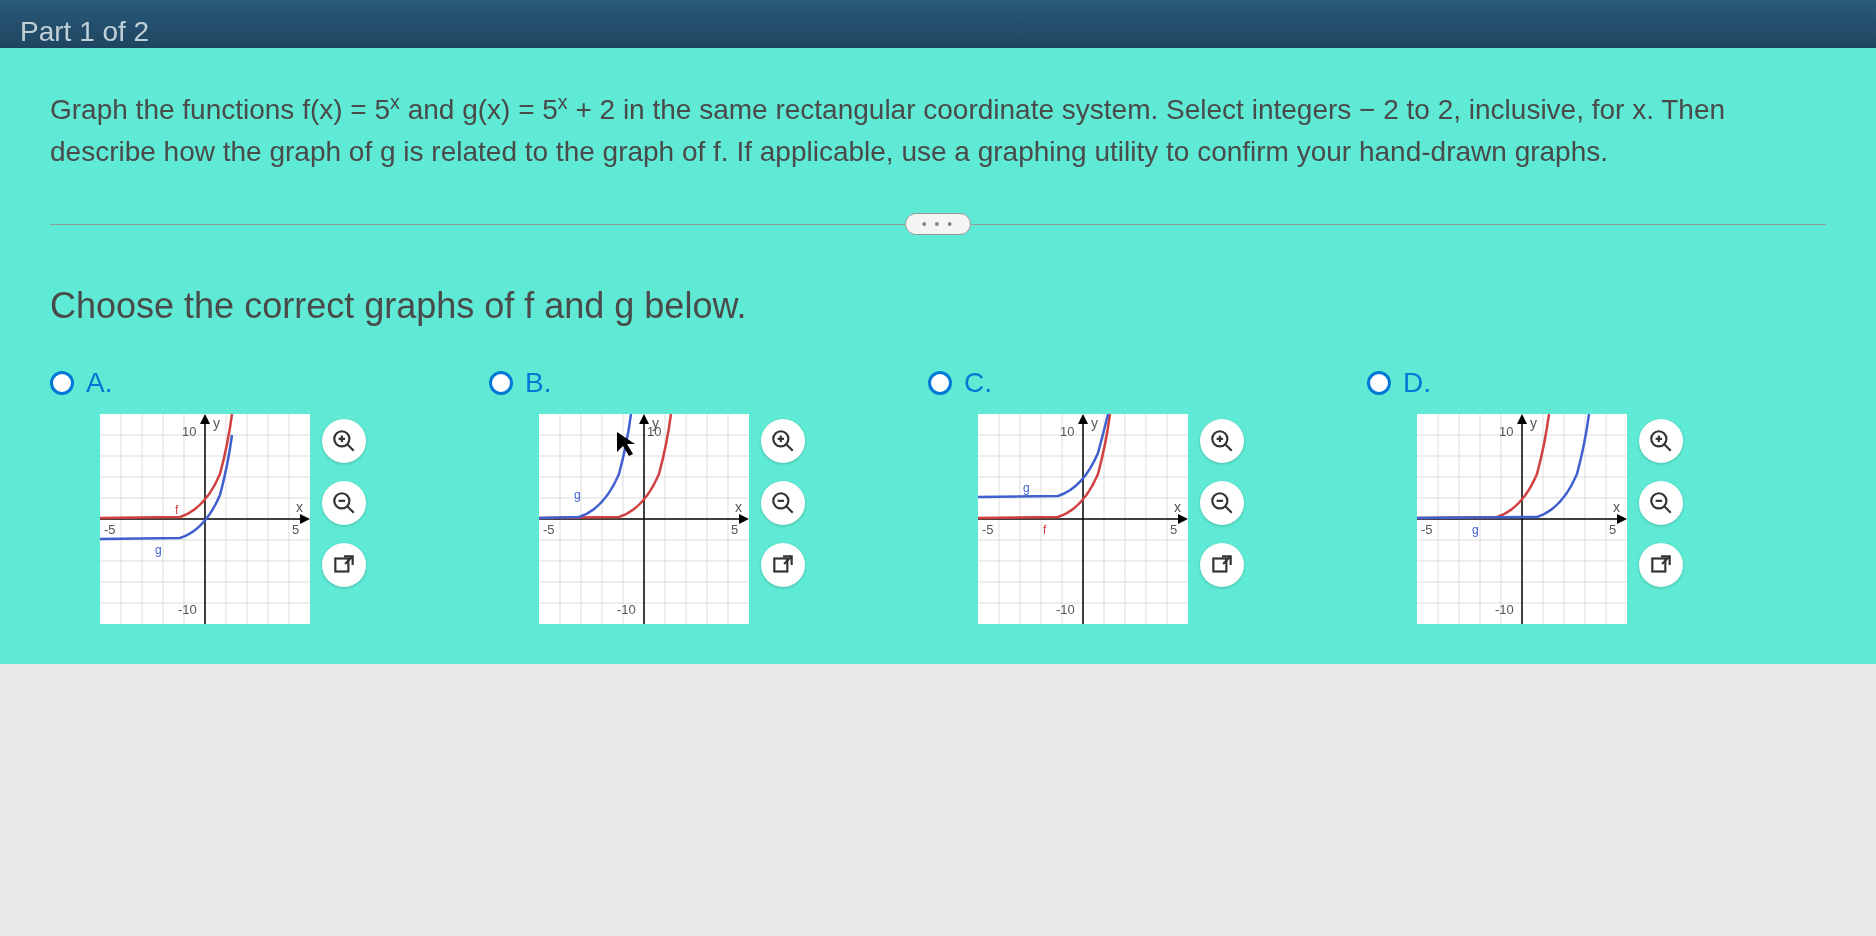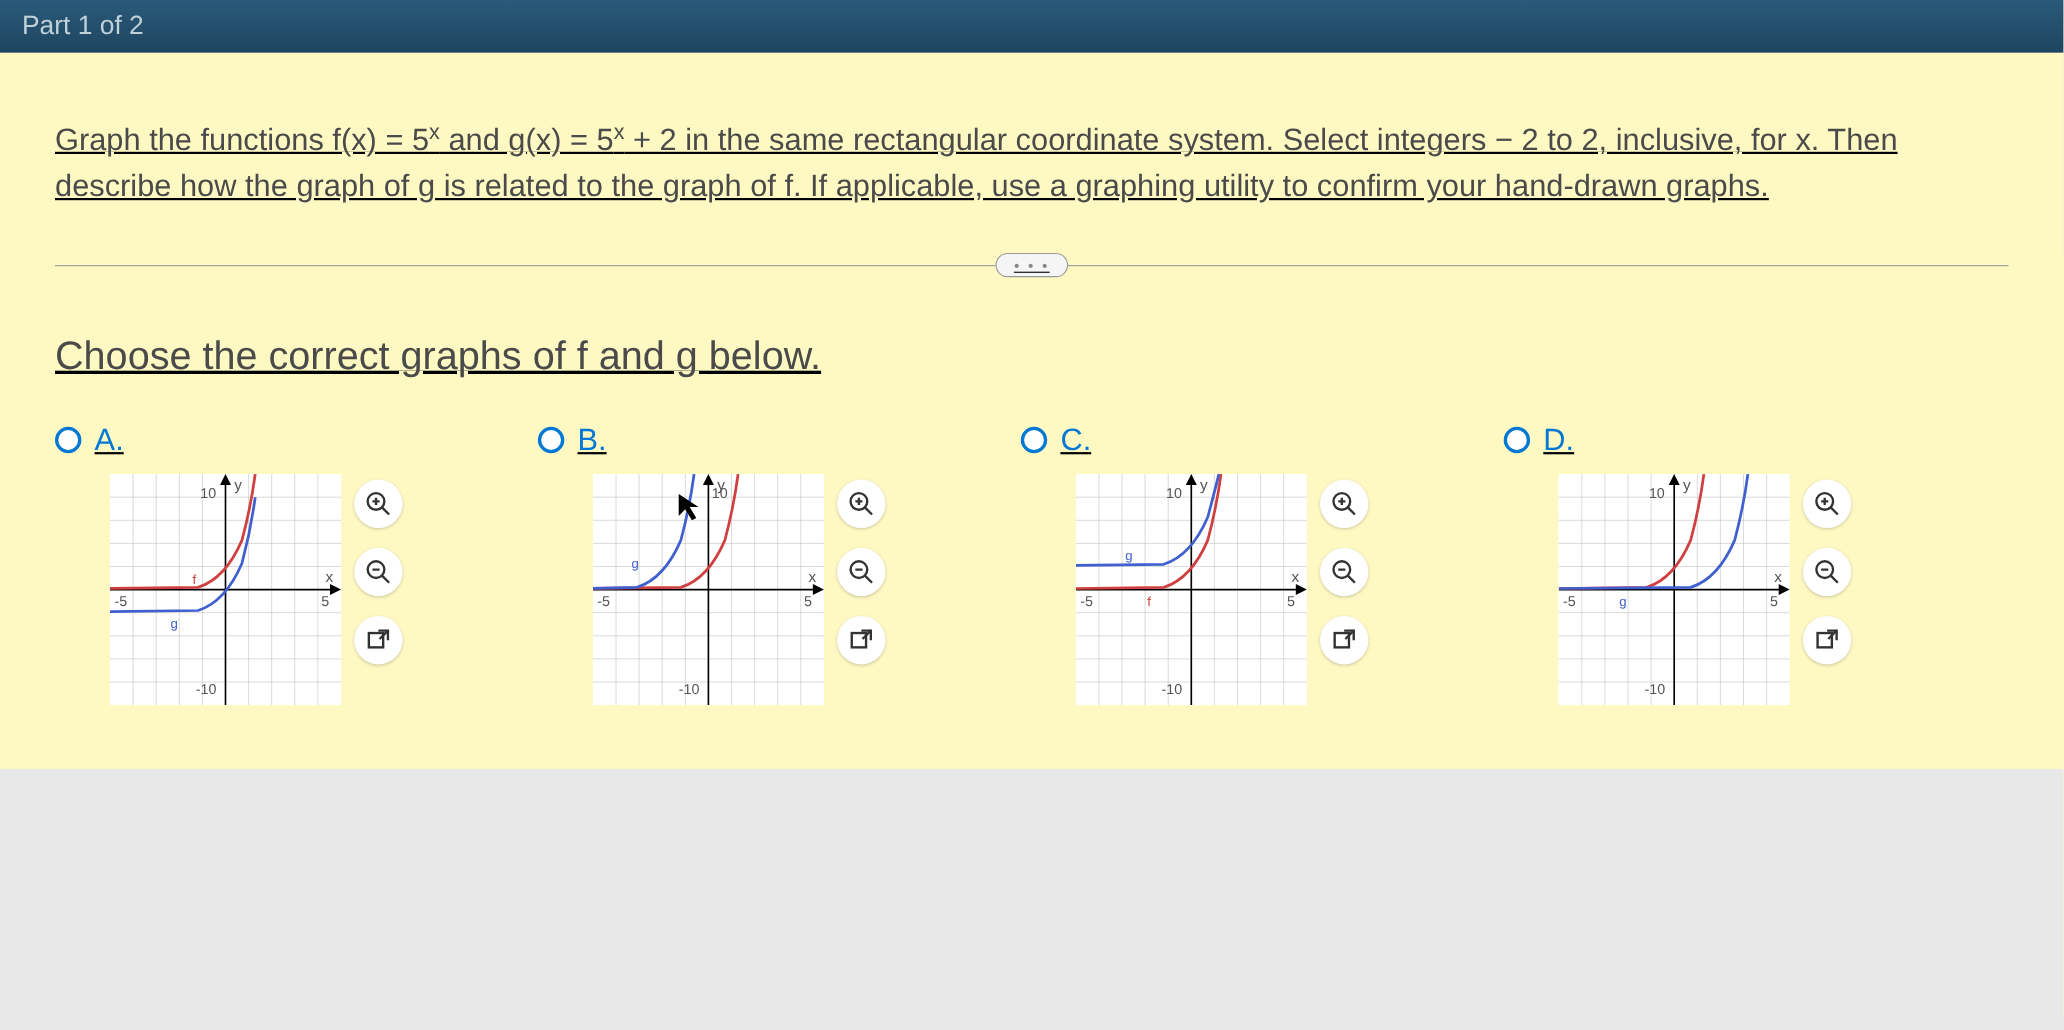--- a/index.html
+++ b/index.html
@@ -8,28 +8,27 @@
       background: #e8e8e8;
       width: 1876px;
       height: 936px;
       overflow: hidden;
     }
     .header-bar {
       background: linear-gradient(to bottom, #2a5a7a, #1e4560);
       color: #c0d0d8;
       padding: 0 20px;
       height: 48px;
-      font-size: 24px;
-      display: flex;
-      align-items: center;
+      font-size: 28px;
+      display: flex;
+      align-items: flex-end;
     }
     .content {
-      padding: 58px 50px;
-      background: #fef9c3;
-      text-decoration: underline;
+      padding: 40px 50px;
+      background: #5eead4;
     }
     .question-text {
       font-size: 28px;
       color: #4a4a4a;
       line-height: 1.5;
       margin-bottom: 30px;
     }
     .divider-row {
       display: flex;
       align-items: center;

